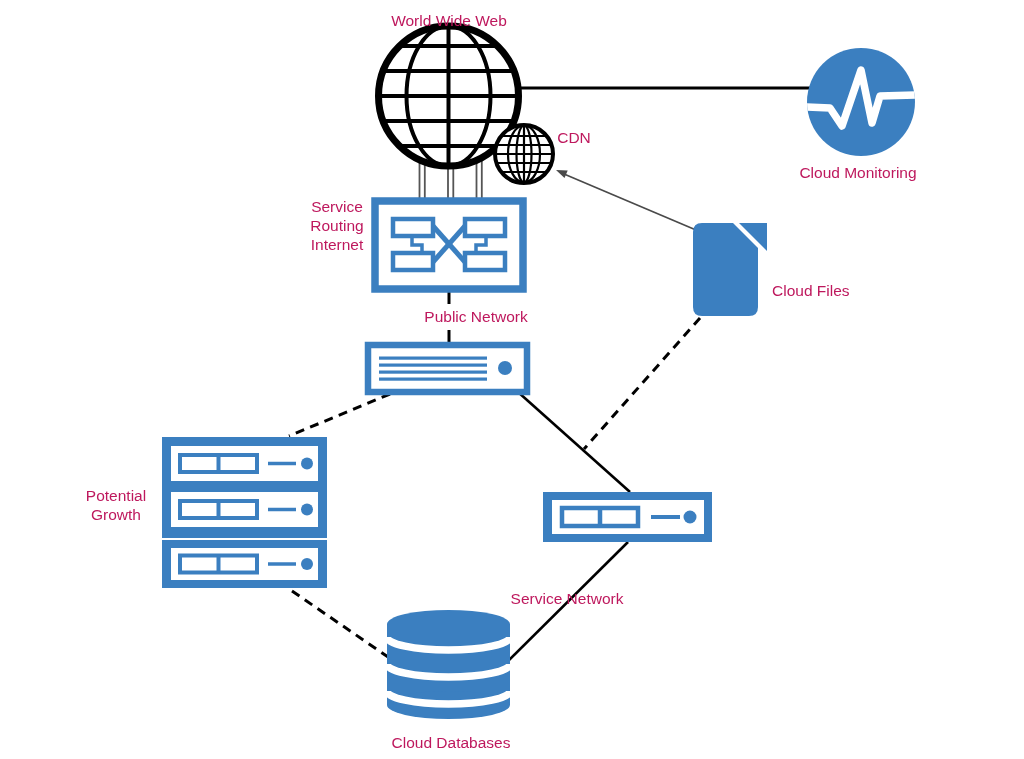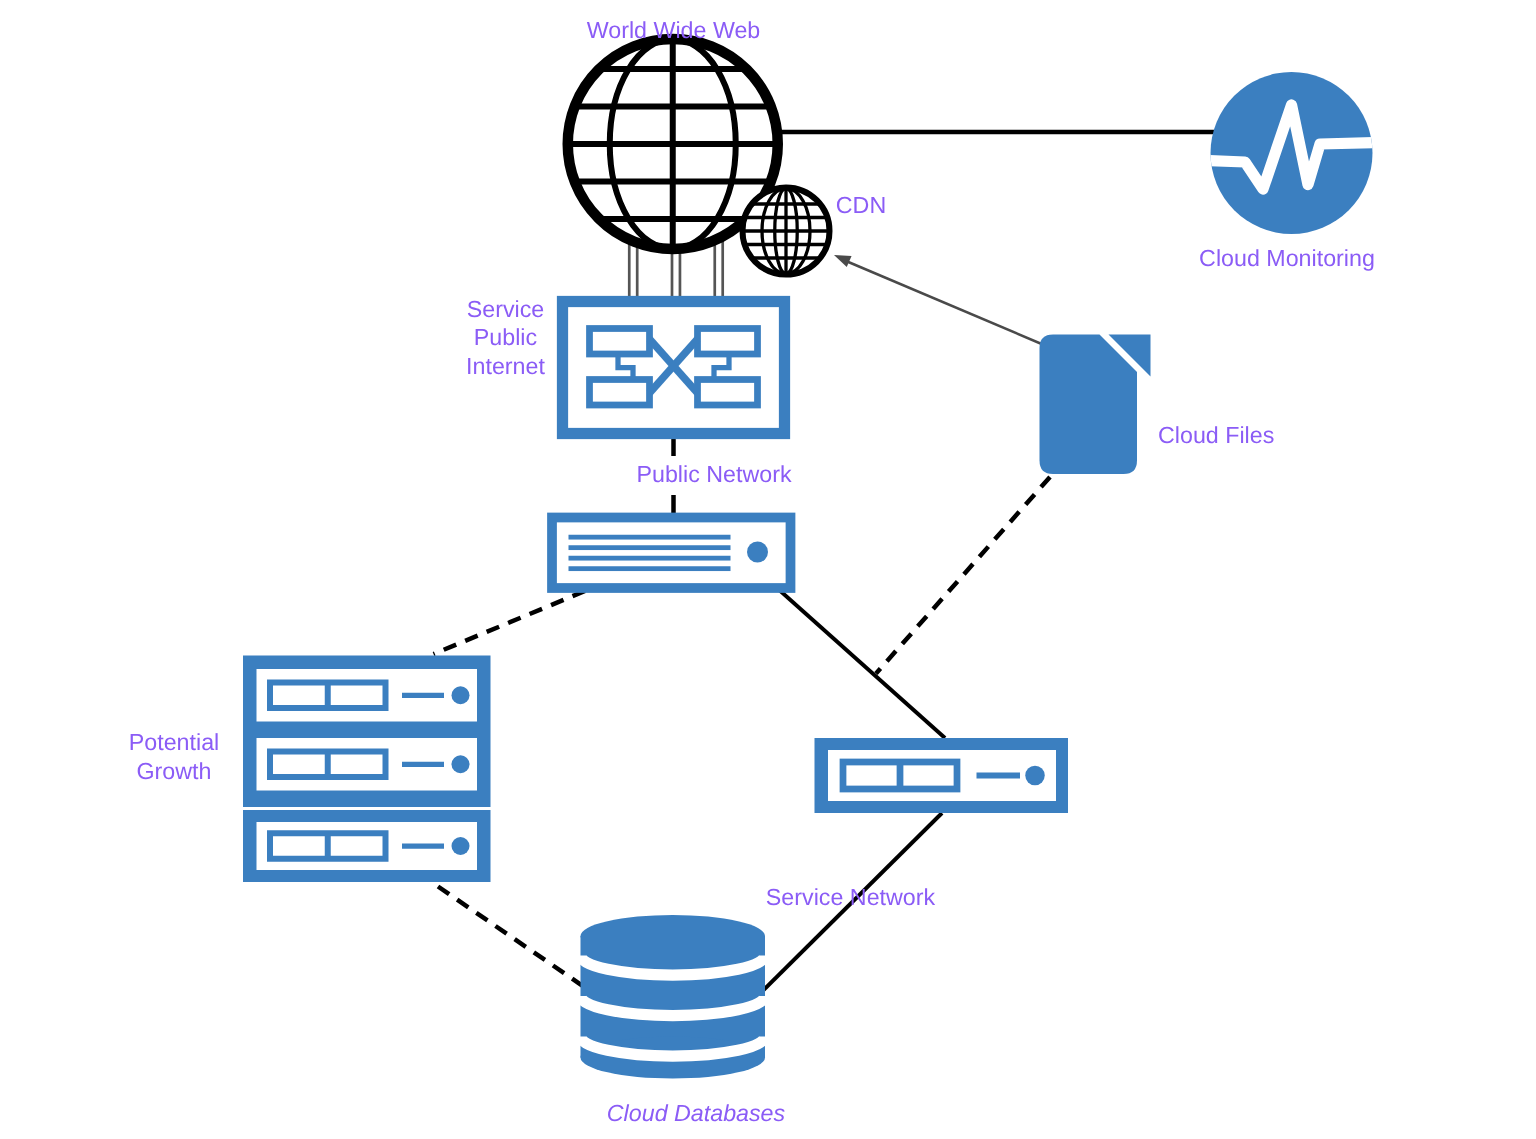--- a/index.html
+++ b/index.html
@@ -9,21 +9,21 @@
     background:#fff;
     overflow:hidden;
     font-family:"Liberation Sans", sans-serif;
     --blue:#3b7fc0;
   }
   svg{position:absolute;left:0;top:0;}
   .label{
     position:absolute;
     font-size:15.5px;
     line-height:19px;
-    color:#8b5cf6;
+    color:#be185d;
     white-space:nowrap;
     text-align:center;
   }
   .center{transform:translateX(-50%);}
   .blue-f{fill:var(--blue);}
   .blue-s{stroke:var(--blue);}
 </style>
 </head>
 <body>
 
@@ -195,31 +195,31 @@
 </svg>
 
 <div class="label center" style="left:449px; top:11px;">World Wide Web</div>
 
 <div class="label center" style="left:574px; top:128px;">CDN</div>
 
 <div class="label center" style="left:858px; top:163px;text-align:right;">Cloud Monitoring</div>
 
 <div class="label center" style="left:337px; top:197px;">
   <div>Service</div>
-  <div>Public</div>
+  <div>Routing</div>
   <div>Internet</div>
 </div>
 
 <div class="label center" style="left:476px; top:307px;">Public Network</div>
 
 <div class="label" style="left:772px; top:281px; text-align:right;">Cloud Files</div>
 
 <div class="label center" style="left:116px; top:486px;">
   <div>Potential</div>
   <div>Growth</div>
 </div>
 
 
 <div class="label center" style="left:567px; top:589px;">Service Network</div>
 
-<div class="label center" style="left:464px; top:733px;font-style:italic;">Cloud Databases</div>
+<div class="label center" style="left:451px; top:733px;">Cloud Databases</div>
 
 </div>
 
 </body></html>

